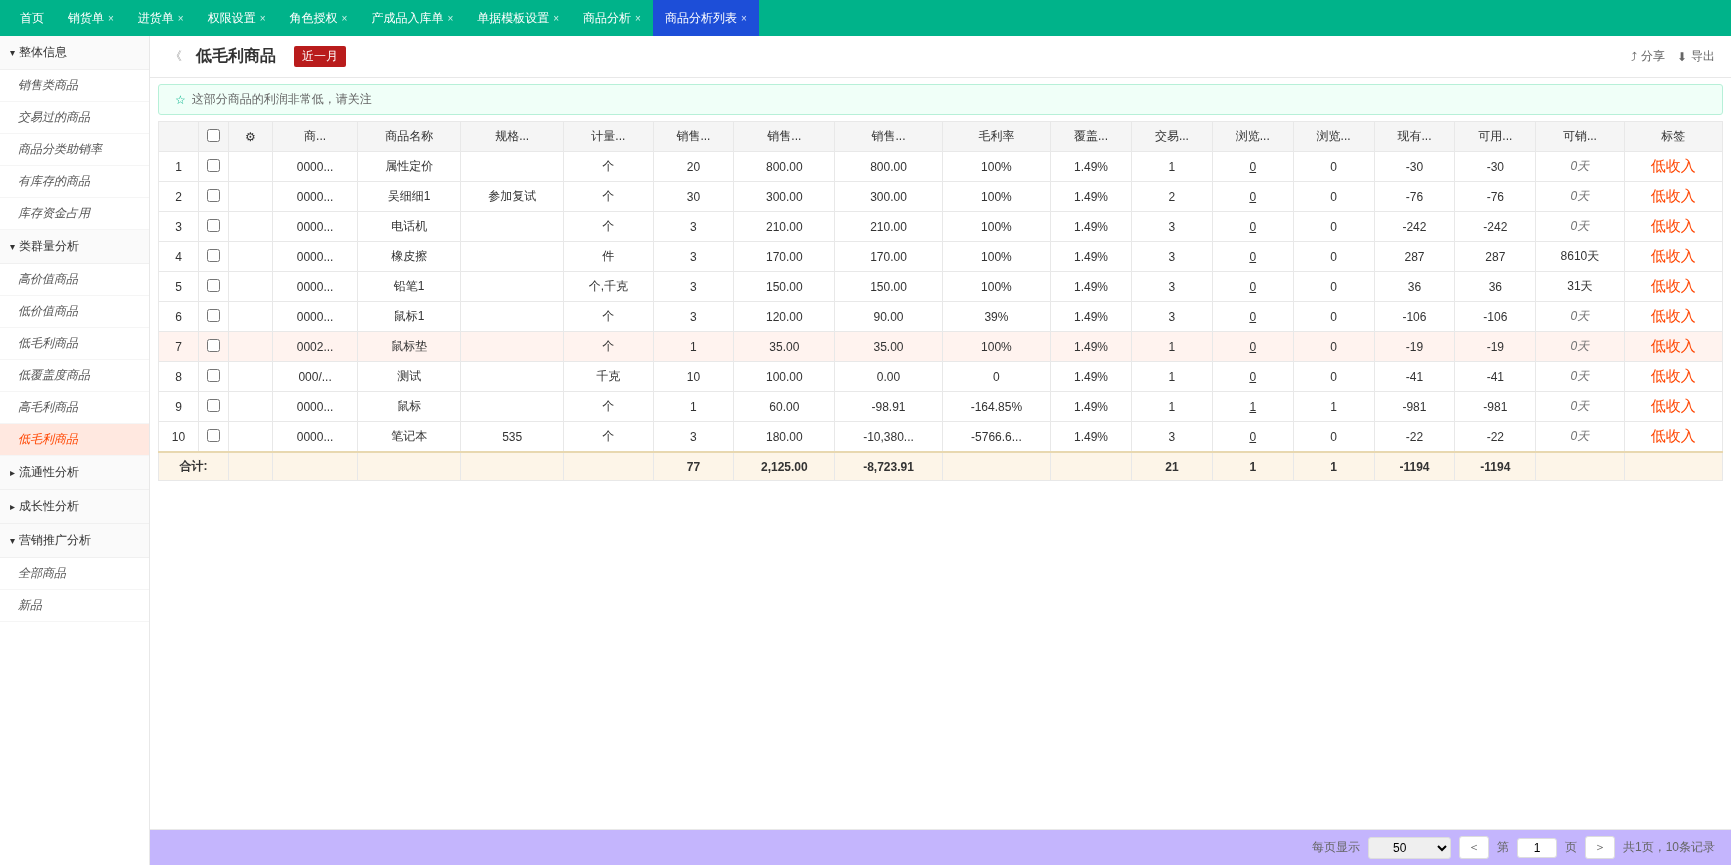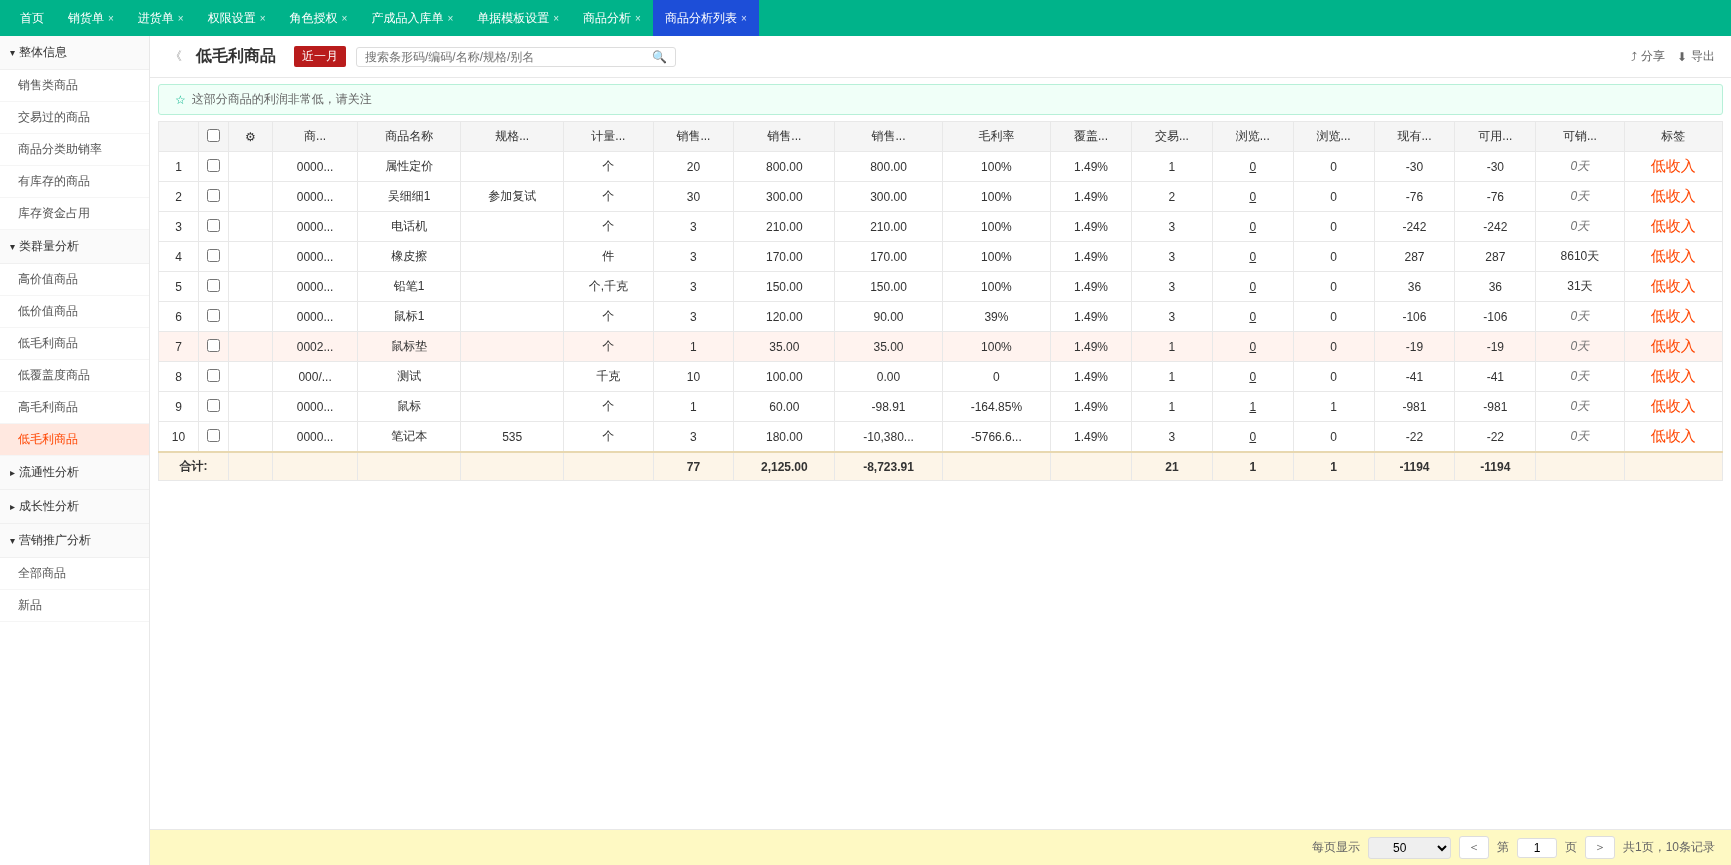--- a/index.html
+++ b/index.html
@@ -50,20 +50,21 @@
       cursor: pointer;
       background: #fafafa;
       border-bottom: 1px solid #f0f0f0;
     }
     .sidebar-group-header .arrow { margin-right: 4px; font-size: 10px; }
     .sidebar-item {
       padding: 7px 10px 7px 18px;
       color: #555;
       cursor: pointer;
       border-bottom: 1px solid #f5f5f5;
+      font-style: italic;
     }
     .sidebar-item.active { background: #ffe8e0; color: #ff4500; }
 
     
     .content {
       flex: 1;
       display: flex;
       flex-direction: column;
       overflow: hidden;
       background: #fff;
@@ -191,21 +192,21 @@
       color: #333;
     }
 
     
     .bottom-bar {
       display: flex;
       align-items: center;
       justify-content: flex-end;
       padding: 6px 16px;
       border-top: 1px solid #e8e8e8;
-      background: #fef9c3;
+      background: #c4b5fd;
       gap: 8px;
       font-size: 12px;
       color: #666;
     }
     .bottom-bar select {
       border: 1px solid #ddd;
       border-radius: 3px;
       padding: 2px 20px;
       font-size: 12px;
     }
@@ -349,24 +350,20 @@
       <span>新品</span>
     </div>
   </div>
 
   <div class="content">
 
     <div class="content-header">
       <span class="collapse-btn">《</span>
       <span class="page-title">低毛利商品</span>
       <button class="tag-btn">近一月</button>
-      <div class="search-box">
-        <input type="text" placeholder="搜索条形码/编码/名称/规格/别名" style="">
-        <span style="color:#999; cursor:pointer;">🔍</span>
-      </div>
       <div class="header-actions">
         <div class="action-btn">
           <span>⤴</span>
           <span>分享</span>
         </div>
         <div class="action-btn">
           <span>⬇</span>
           <span>导出</span>
         </div>
       </div>

